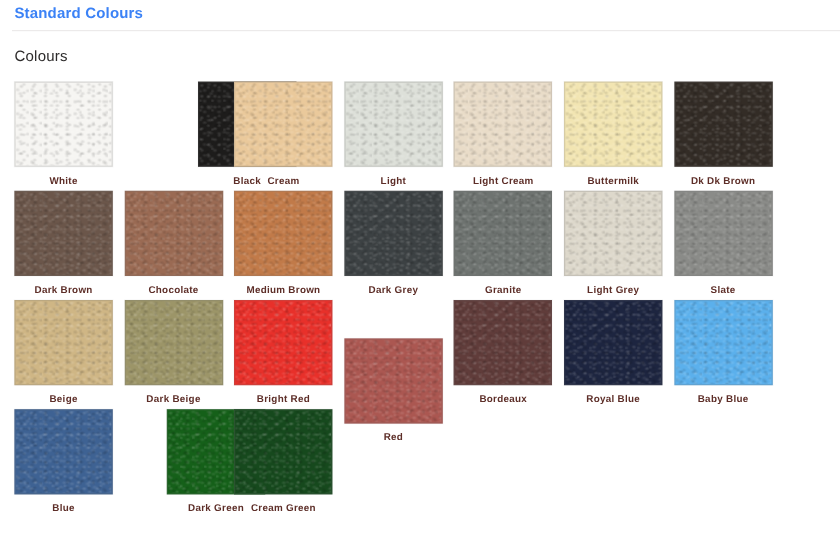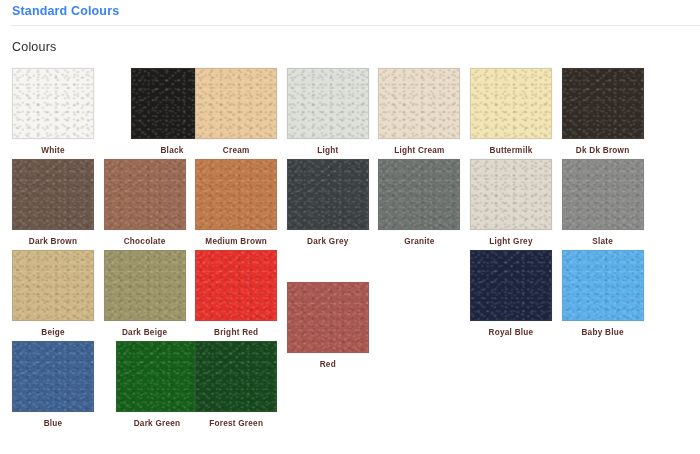--- a/index.html
+++ b/index.html
@@ -135,21 +135,21 @@
   <div class="title-rule"></div>
 
   <div class="section-title">Colours</div>
 
   <div class="grid">
       <div class="row">
         <div class="cell" style="left: 12px;">
           <div class="swatch" style="background-color: rgb(246, 245, 242);"></div>
           <div class="swatch-label">White</div>
         </div>
-        <div class="cell" style="left: 87px; padding-left: 44px;">
+        <div class="cell" style="left: 121px; padding-left: 44px;">
           <div class="swatch" style="background-color: rgb(29, 28, 27);"></div>
           <div class="swatch-label">Black</div>
         </div>
         <div class="cell" style="left: 195.2px;">
           <div class="swatch" style="background-color: rgb(234, 201, 155);"></div>
           <div class="swatch-label">Cream</div>
         </div>
         <div class="cell" style="left: 286.8px;">
           <div class="swatch" style="background-color: rgb(221, 224, 217);"></div>
           <div class="swatch-label">Light</div>
@@ -207,38 +207,42 @@
           <div class="swatch-label">Dark Beige</div>
         </div>
         <div class="cell" style="left: 195.2px;">
           <div class="swatch" style="background-color: rgb(232, 48, 42);"></div>
           <div class="swatch-label">Bright Red</div>
         </div>
         <div class="cell" style="left: 286.8px; margin-top: 32px;">
           <div class="swatch" style="background-color: rgb(171, 87, 81);"></div>
           <div class="swatch-label">Red</div>
         </div>
+        <div class="cell" style="left: 378.4px;">
+          <div class="swatch" style="background-color: rgb(96, 60, 58);"></div>
+          <div class="swatch-label">Bordeaux</div>
+        </div>
         <div class="cell" style="left: 470px;">
           <div class="swatch" style="background-color: rgb(29, 37, 64);"></div>
           <div class="swatch-label">Royal Blue</div>
         </div>
         <div class="cell" style="left: 561.6px;">
           <div class="swatch" style="background-color: rgb(91, 176, 236);"></div>
           <div class="swatch-label">Baby Blue</div>
         </div>
       </div>
       <div class="row">
         <div class="cell" style="left: 12px;">
           <div class="swatch" style="background-color: rgb(62, 98, 147);"></div>
           <div class="swatch-label">Blue</div>
         </div>
-        <div class="cell" style="left: 93px; padding-left: 23px;">
+        <div class="cell" style="left: 116px; padding-left: 23px;">
           <div class="swatch" style="background-color: rgb(21, 96, 25);"></div>
           <div class="swatch-label">Dark Green</div>
         </div>
         <div class="cell" style="left: 195.2px;">
           <div class="swatch" style="background-color: rgb(22, 73, 29);"></div>
-          <div class="swatch-label">Forest Green</div>
+          <div class="swatch-label">Cream Green</div>
         </div>
       </div>
     </div>
 
 </div>
 
 </body></html>

